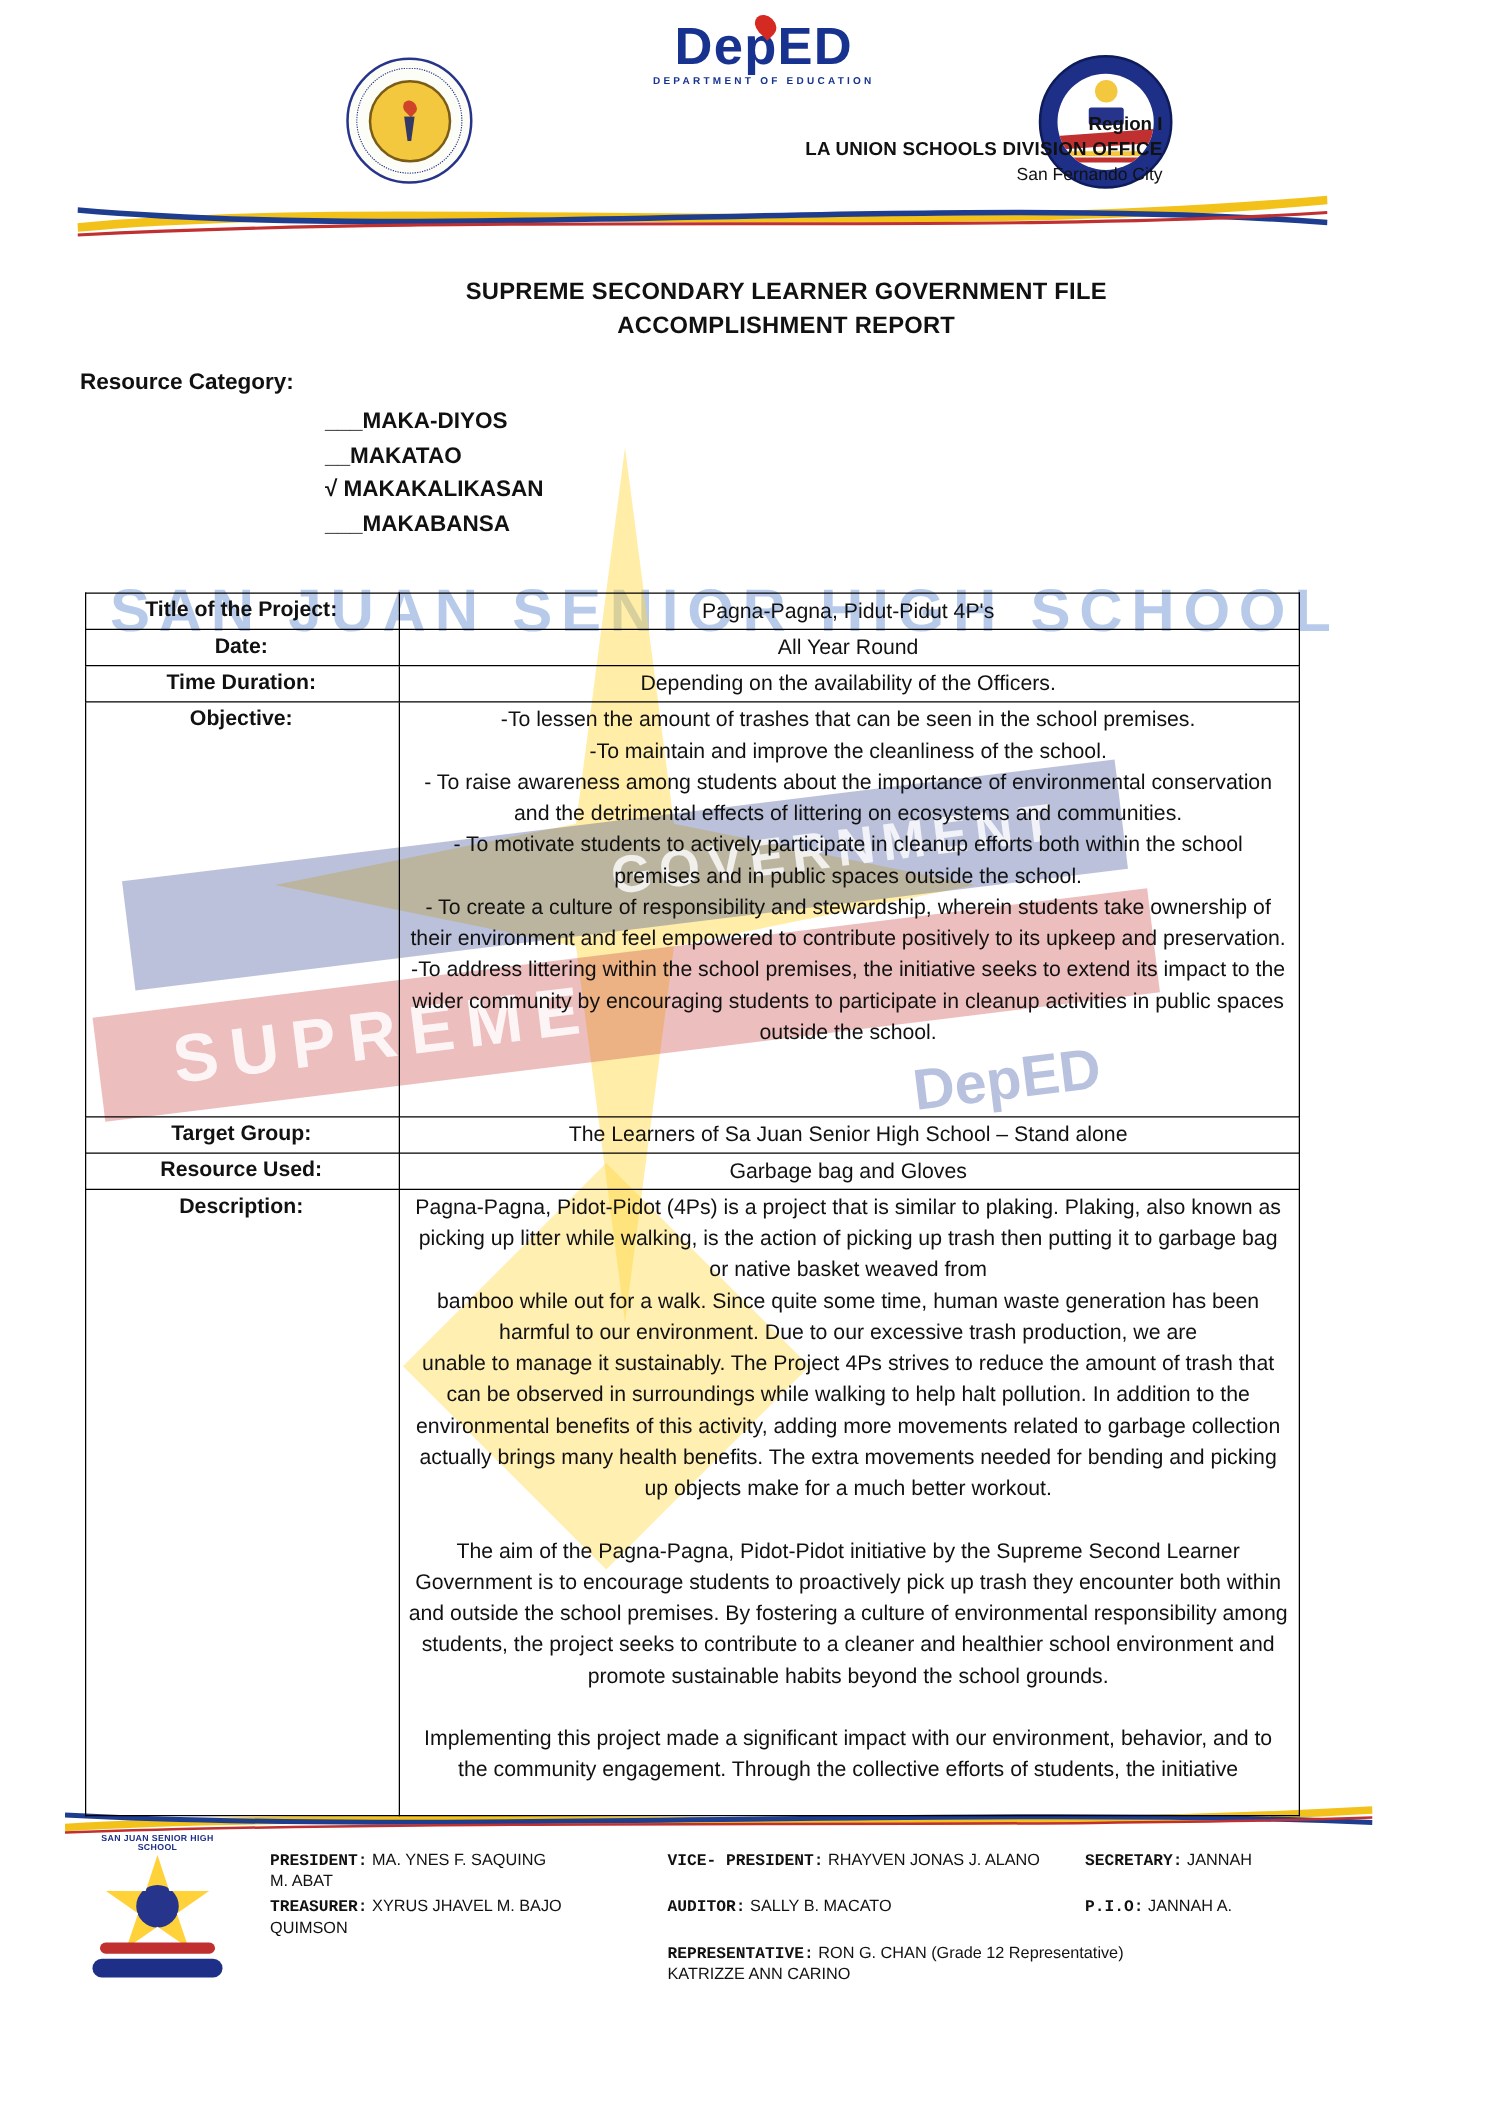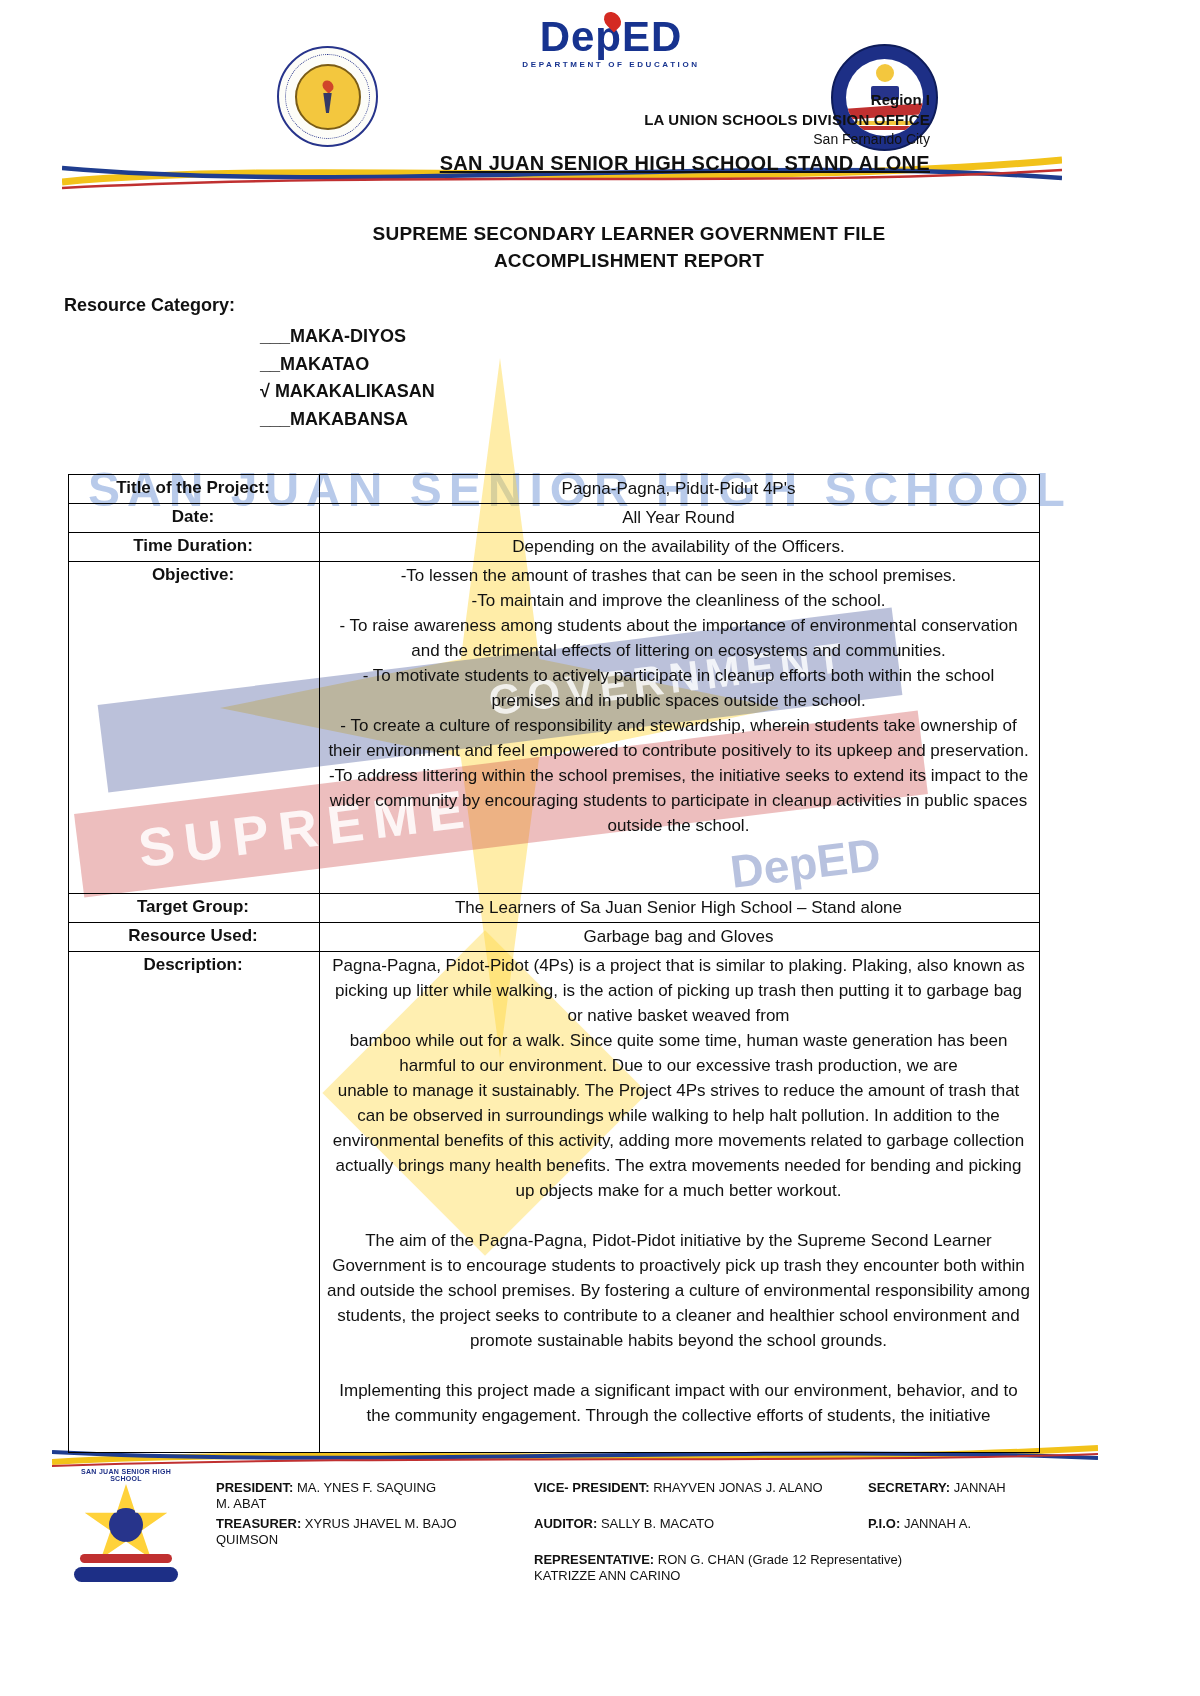--- a/index.html
+++ b/index.html
@@ -77,21 +77,21 @@
   .footer-logo{position:absolute;left:70px;top:1468px;width:112px;text-align:center;z-index:2;}
   .fl-caption{font-size:7px;font-weight:700;color:#1d2f86;letter-spacing:.3px;}
   .fl-star{width:86px;height:82px;margin:2px auto 0;background:#ffd23a;position:relative;
         clip-path:polygon(50% 0%,61% 35%,98% 35%,68% 57%,79% 91%,50% 70%,21% 91%,32% 57%,2% 35%,39% 35%);}
   .fl-core{position:absolute;left:26px;top:24px;width:34px;height:34px;border-radius:50%;background:#27348b;display:block;}
   .fl-red{width:92px;height:9px;background:#c03030;border-radius:5px;margin:-12px auto 0;position:relative;}
   .fl-ribbon{width:104px;height:15px;background:#1d2f86;border-radius:8px;margin:4px auto 0;}
 
   .officers{position:absolute;left:216px;top:1480px;width:884px;display:grid;
         grid-template-columns:318px 334px 232px;row-gap:4px;font-size:13px;line-height:16px;z-index:2;}
-  .officers .cell b{font-weight:800;}
+  .officers .cell b{font-weight:800;font-family:Liberation Mono, monospace;}
   .officers .cell span{white-space:pre-line;}
   .cell-rep{grid-column:2/4;}
   .cell-po{padding-left:8px;}
 </style>
 </head>
 <body>
 
 <div class="page">
 
   <div class="seal">
@@ -122,21 +122,20 @@
   <svg class="swoosh swoosh-header" viewBox="0 0 1000 44" preserveAspectRatio="none">
     <path d="M0,34 C250,10 640,44 1000,12" stroke="#f2c21a" stroke-width="7" fill="none"></path>
     <path d="M0,20 C300,46 680,6 1000,30" stroke="#1f3d8f" stroke-width="4.5" fill="none"></path>
     <path d="M0,40 C350,22 720,40 1000,22" stroke="#c03030" stroke-width="2.5" fill="none"></path>
   </svg>
 
   <div class="header-text">
     <div class="h-region">Region I</div>
     <div class="h-division">LA UNION SCHOOLS DIVISION OFFICE</div>
     <div class="h-city">San Fernando City</div>
-    <div class="h-school">SAN JUAN SENIOR HIGH SCHOOL STAND ALONE</div>
   </div>
 
   <div class="doc-title">
     <div>SUPREME SECONDARY LEARNER GOVERNMENT FILE</div>
     <div>ACCOMPLISHMENT REPORT</div>
   </div>
 
   <div class="act-label">Resource Category:</div>
   <div class="act-options">
     <div class="act-opt">___MAKA-DIYOS</div>

